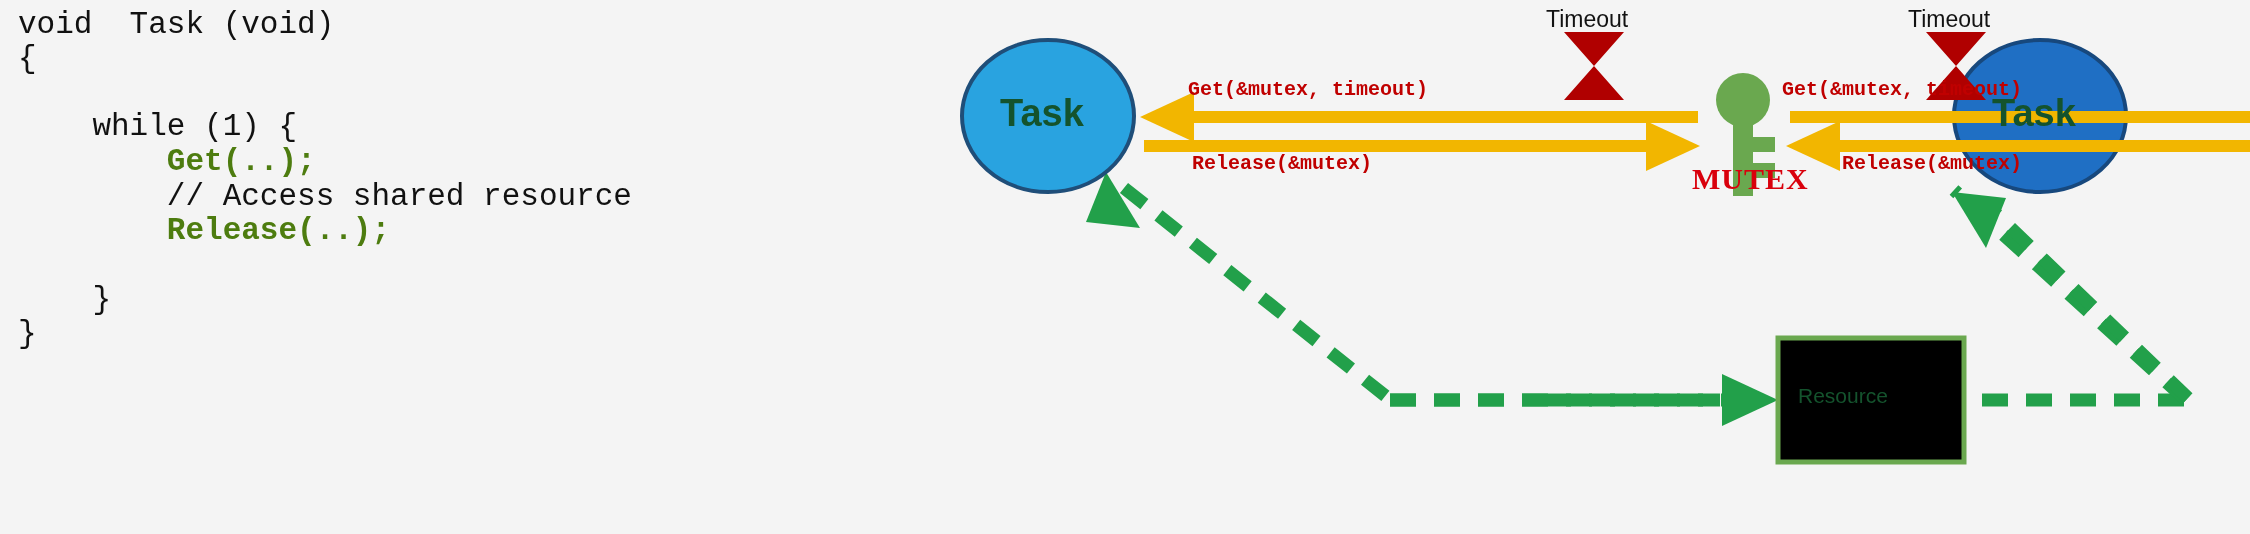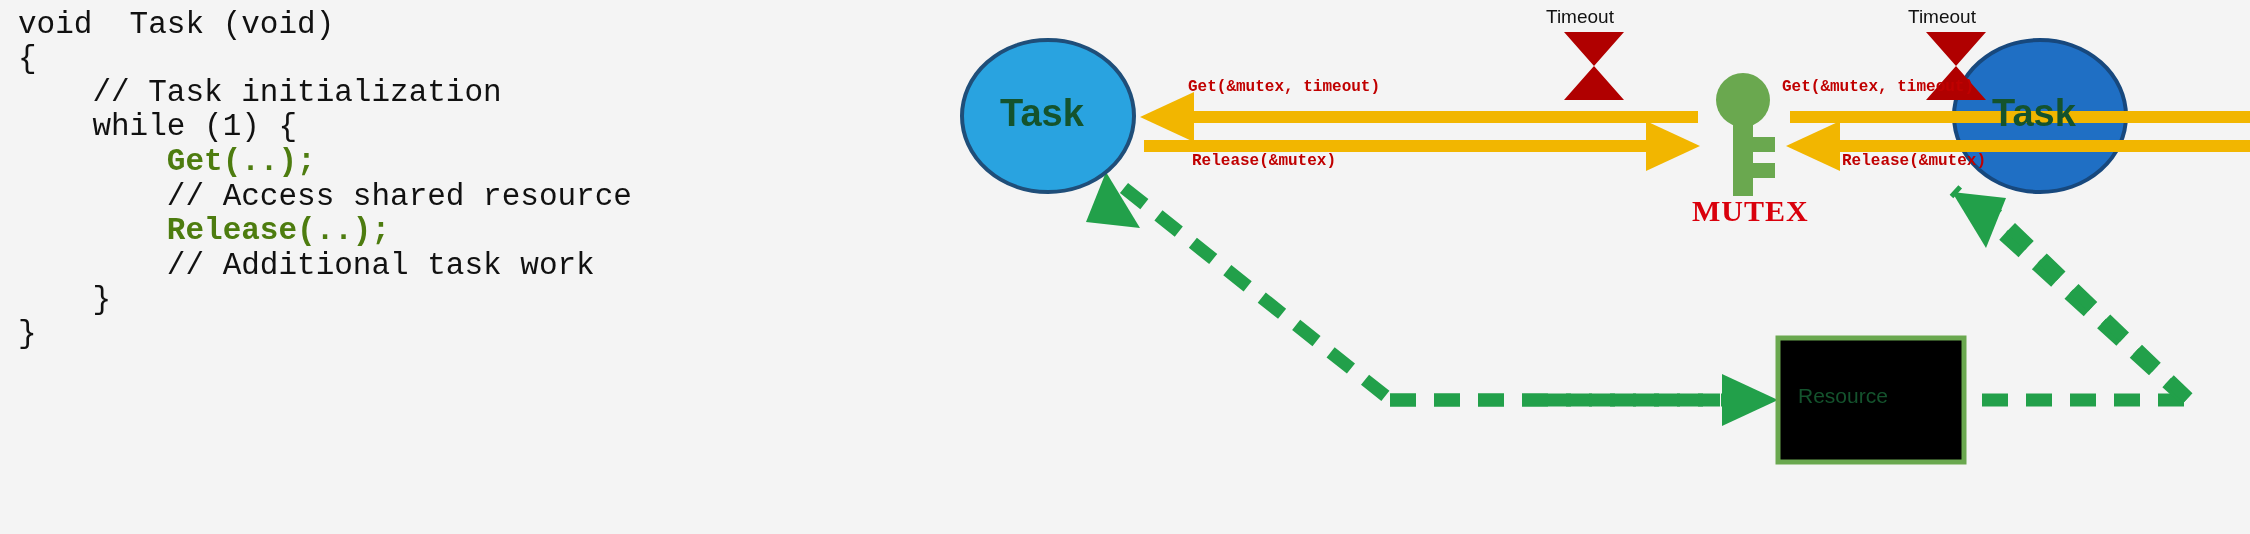--- a/index.html
+++ b/index.html
@@ -65,55 +65,53 @@
   }
   .task-label { font-size: 38px; }
   .resource-label {
     font-size: 21px;
     font-weight: normal;
   }
   .timeout-label {
     position: absolute;
     color: #121212;
     font-family: "Liberation Sans", sans-serif;
-    font-size: 19px;
+    font-size: 23px;
     white-space: nowrap;
   }
   .arrow-label {
     position: absolute;
     color: #C00000;
     font-family: "Liberation Mono", "DejaVu Sans Mono", monospace;
     font-weight: bold;
-    font-size: 16px;
+    font-size: 20px;
     white-space: nowrap;
   }
   .mutex-label {
     position: absolute;
     color: #D9000C;
     font-family: "Liberation Serif", serif;
     font-weight: bold;
     font-size: 30px;
     letter-spacing: 1px;
     white-space: nowrap;
   }
 </style>
 </head>
 <body>
 
 <div id="root">
 
   <div id="code-panel">
     <div class="code-line" style="left:18px;  top:8px;">void  Task (void)</div>
     <div class="code-line" style="left:18px;  top:42px;">{</div>
-    <div class="code-line" style="left:18px;  top:76px;">    // Task initialization</div>
     <div class="code-line" style="left:18px;  top:110px;text-align:right;">    while (1) {</div>
     <div class="code-line kw" style="left:18px;  top:145px;">        Get(..);</div>
     <div class="code-line" style="left:18px;  top:180px;">        // Access shared resource</div>
     <div class="code-line kw" style="left:18px;  top:214px;">        Release(..);</div>
-    <div class="code-line" style="left:18px;  top:249px;">        // Additional task work</div>
     <div class="code-line" style="left:18px;  top:283px;">    }</div>
     <div class="code-line" style="left:18px;  top:317px;">}</div>
   </div>
 
   <div id="diagram">
 
     <svg width="1550" height="534" viewBox="0 0 1550 534" xmlns="http://www.w3.org/2000/svg">
       <defs>
         <marker id="grnhead" markerWidth="4.2" markerHeight="4.2" refX="2.6" refY="2.1" orient="auto">
           <path d="M0,0 L4.2,2.1 L0,4.2 z" fill="#22A04A"></path>
@@ -185,16 +183,16 @@
 
     <div class="timeout-label" style="left:846px; top:6px;">Timeout</div>
     <div class="timeout-label" style="left:1208px; top:6px;">Timeout</div>
 
     <div class="arrow-label" style="left:488px; top:78px;">Get(&amp;mutex, timeout)</div>
     <div class="arrow-label" style="left:492px; top:152px;">Release(&amp;mutex)</div>
 
     <div class="arrow-label" style="left:1082px; top:78px;">Get(&amp;mutex, timeout)</div>
     <div class="arrow-label" style="left:1142px; top:152px;">Release(&amp;mutex)</div>
 
-    <div class="mutex-label" style="left:992px; top:162px;margin-top:32px;">MUTEX</div>
+    <div class="mutex-label" style="left:992px; top:162px;">MUTEX</div>
   </div>
 
 </div>
 
 </body></html>

